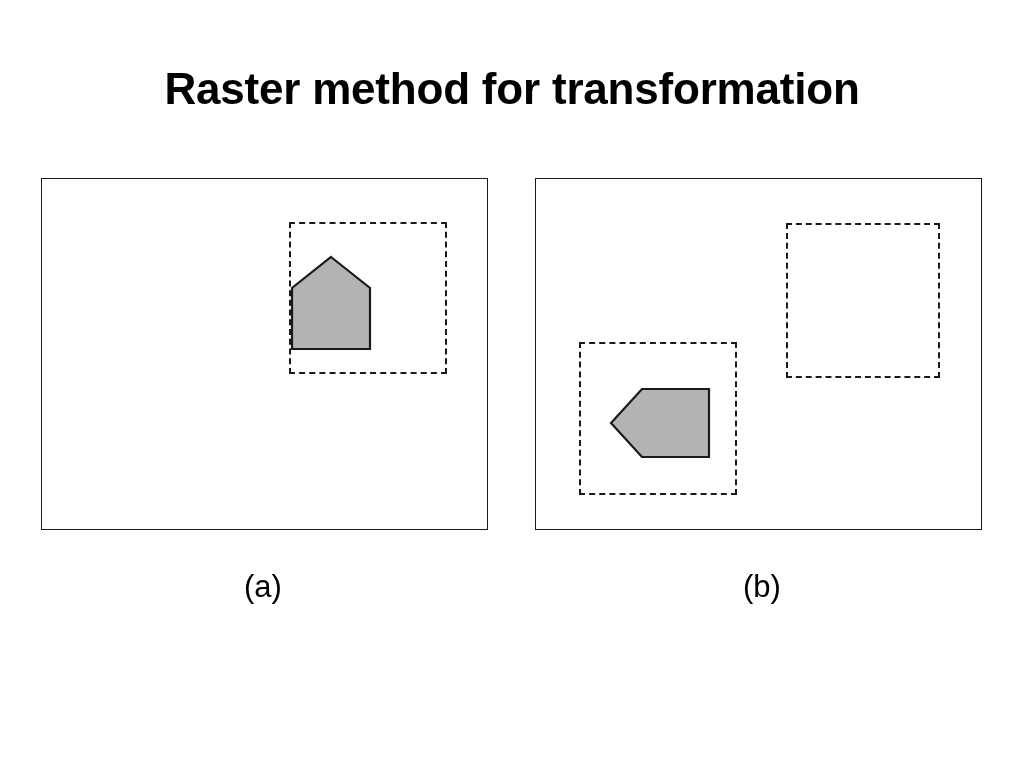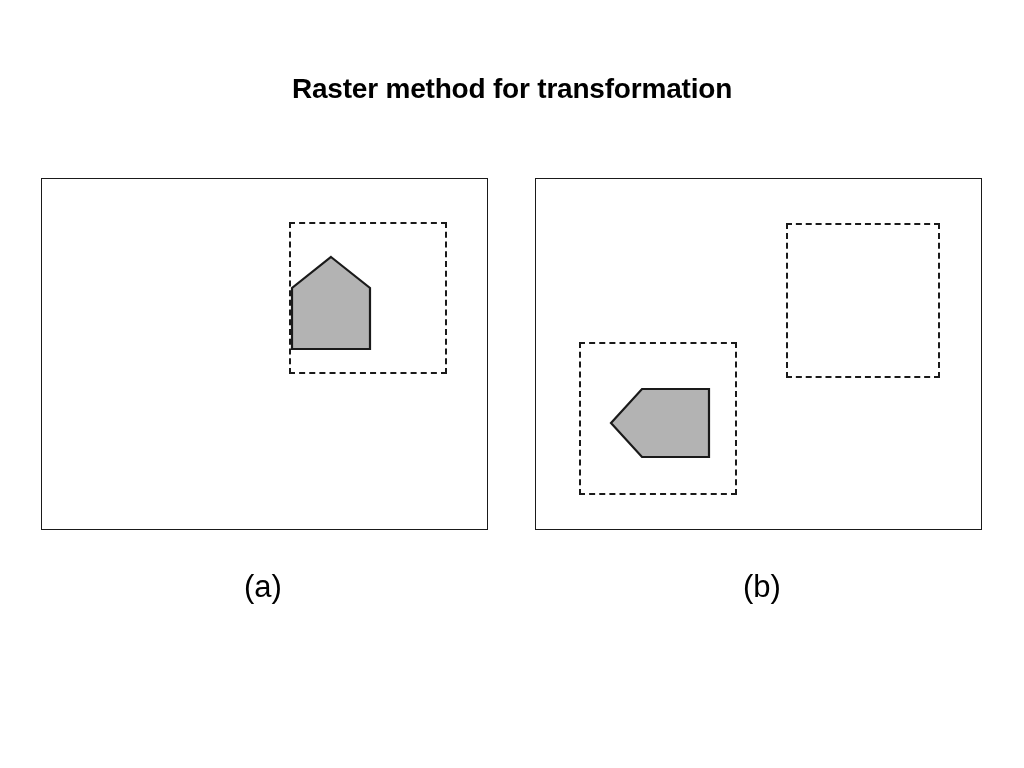--- a/index.html
+++ b/index.html
@@ -23,21 +23,21 @@
     height: 768px;
     background: #ffffff;
   }
 
   #slide-title {
     position: absolute;
     left: 0;
     top: 66px;
     width: 1024px;
     text-align: center;
-    font-size: 28px;
+    font-size: 44px;
     font-weight: bold;
     letter-spacing: -0.2px;
     line-height: 46px;
     white-space: nowrap;
     color: #000000;
   }
 
   .figure-panel {
     position: absolute;
     box-sizing: border-box;

